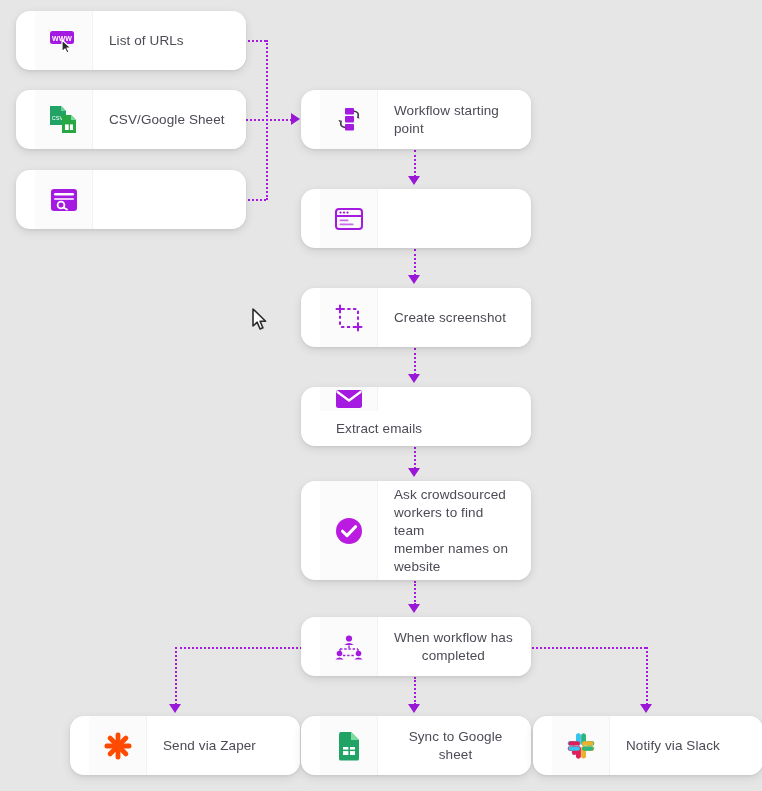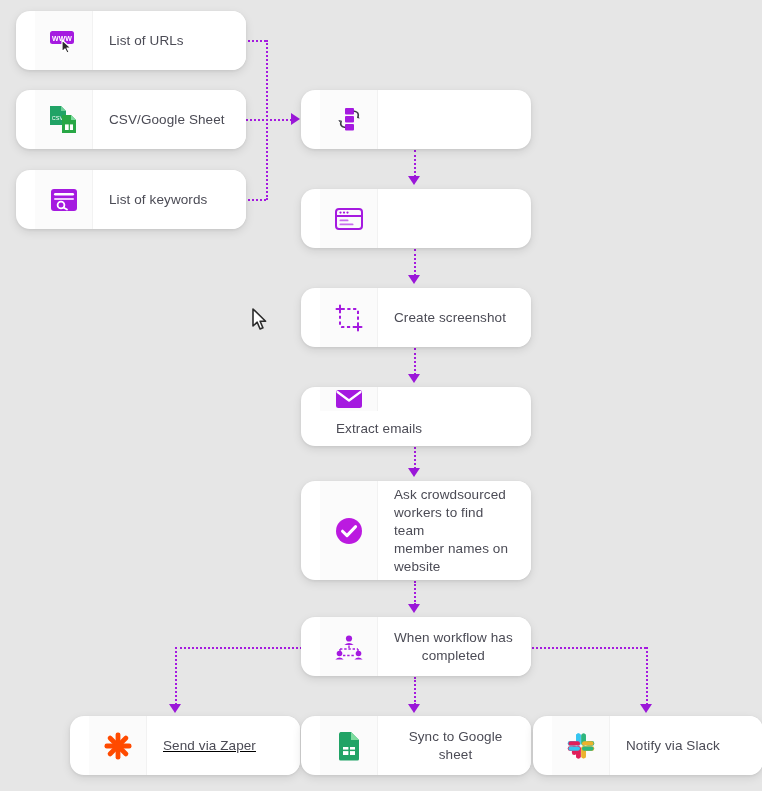--- a/index.html
+++ b/index.html
@@ -158,38 +158,39 @@
       <div class="node" style="left: 16px; top: 170px; width: 211px; height: 59px;">
         <div class="node-icon">
           <svg width="30" height="26" viewBox="0 0 30 26">
       <rect x="2" y="2" width="26" height="22" rx="3" fill="#a51ae0"></rect>
       <rect x="5" y="6" width="20" height="2.4" rx="1.2" fill="#ffffff"></rect>
       <rect x="5" y="11" width="20" height="2" rx="1" fill="#f0c8ff"></rect>
       <circle cx="12" cy="18" r="3.4" fill="none" stroke="#ffffff" stroke-width="1.8"></circle>
       <line x1="14.4" y1="20.4" x2="18" y2="22.6" stroke="#ffffff" stroke-width="1.8" stroke-linecap="round"></line>
     </svg>
         </div>
-        <div class="node-body">
-          <span class="node-label" style="white-space: pre-line;">List of keywords</span>
-        </div>
       </div>
     </div>
 
   <div id="pipeline-nodes">
       <div class="node" style="left: 301px; top: 90px; width: 211px; height: 59px;">
         <div class="node-icon">
           <svg width="30" height="30" viewBox="0 0 30 30">
       <rect x="11" y="3" width="9" height="6.5" rx="1" fill="#a51ae0"></rect>
       <rect x="11" y="11" width="9" height="6.5" rx="1" fill="#a51ae0"></rect>
       <rect x="11" y="19" width="9" height="6.5" rx="1" fill="#a51ae0"></rect>
       <path d="M20.5,6.2 q5,1 3.4,6" fill="none" stroke="#3a3a44" stroke-width="1.6" stroke-linecap="round"></path>
       <path d="M23,13 l1.3,-1.8 l1.4,2.2 z" fill="#3a3a44"></path>
       <path d="M10.5,22.3 q-5,-1 -3.4,-6" fill="none" stroke="#3a3a44" stroke-width="1.6" stroke-linecap="round"></path>
       <path d="M7,15.4 l-1.3,1.9 l-1.4,-2.2 z" fill="#3a3a44"></path>
     </svg>
+        </div>
+        <div class="node-body">
+          <span class="node-label" style="white-space: pre-line;">Workflow starting
+point</span>
         </div>
       </div>
       <div class="node" style="left: 301px; top: 189px; width: 211px; height: 59px;">
         <div class="node-icon">
           <svg width="30" height="26" viewBox="0 0 30 26">
       <rect x="2" y="3" width="26" height="20" rx="3" fill="none" stroke="#a51ae0" stroke-width="2"></rect>
       <line x1="2" y1="10" x2="28" y2="10" stroke="#a51ae0" stroke-width="2"></line>
       <circle cx="6.5" cy="6.6" r="1.1" fill="#a51ae0"></circle>
       <circle cx="10" cy="6.6" r="1.1" fill="#a51ae0"></circle>
       <circle cx="13.5" cy="6.6" r="1.1" fill="#a51ae0"></circle>
@@ -249,21 +250,21 @@
     </svg>
         </div>
         <div class="node-body">
           <span class="node-label" style="white-space: pre-line; text-align: center;">When workflow has
 completed</span>
         </div>
       </div>
     </div>
 
   <div id="output-nodes">
-      <div class="node" style="left: 70px; top: 716px; width: 211px; height: 59px; text-decoration: underline;">
+      <div class="node" style="left: 70px; top: 716px; width: 211px; height: 59px;">
         <div class="node-icon">
           <svg width="30" height="30" viewBox="0 0 30 30">
       <g fill="#ff4a00">
         <rect x="12.6" y="1.5" width="4.8" height="27" rx="2.2"></rect>
         <rect x="12.6" y="1.5" width="4.8" height="27" rx="2.2" transform="rotate(45 15 15)"></rect>
         <rect x="12.6" y="1.5" width="4.8" height="27" rx="2.2" transform="rotate(90 15 15)"></rect>
         <rect x="12.6" y="1.5" width="4.8" height="27" rx="2.2" transform="rotate(135 15 15)"></rect>
       </g>
       <circle cx="15" cy="15" r="3.6" fill="#ff4a00"></circle>
     </svg>

